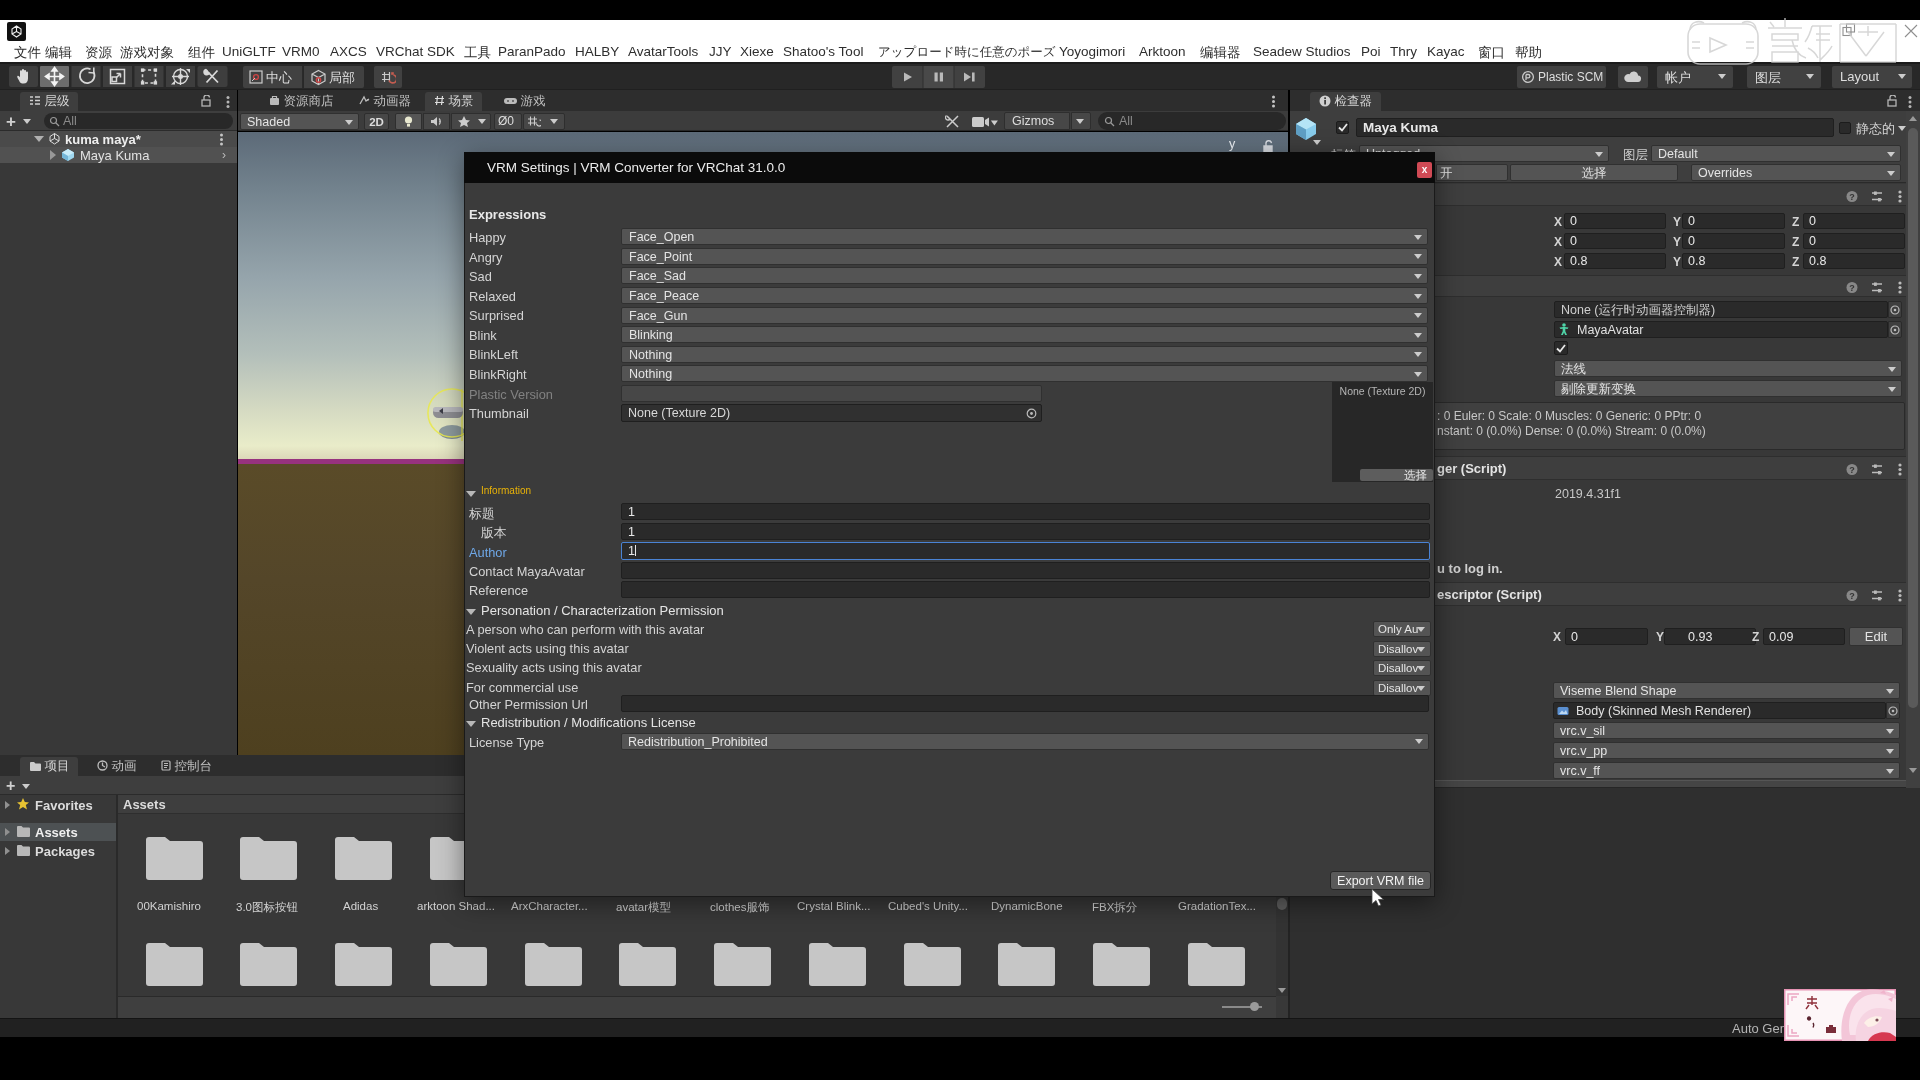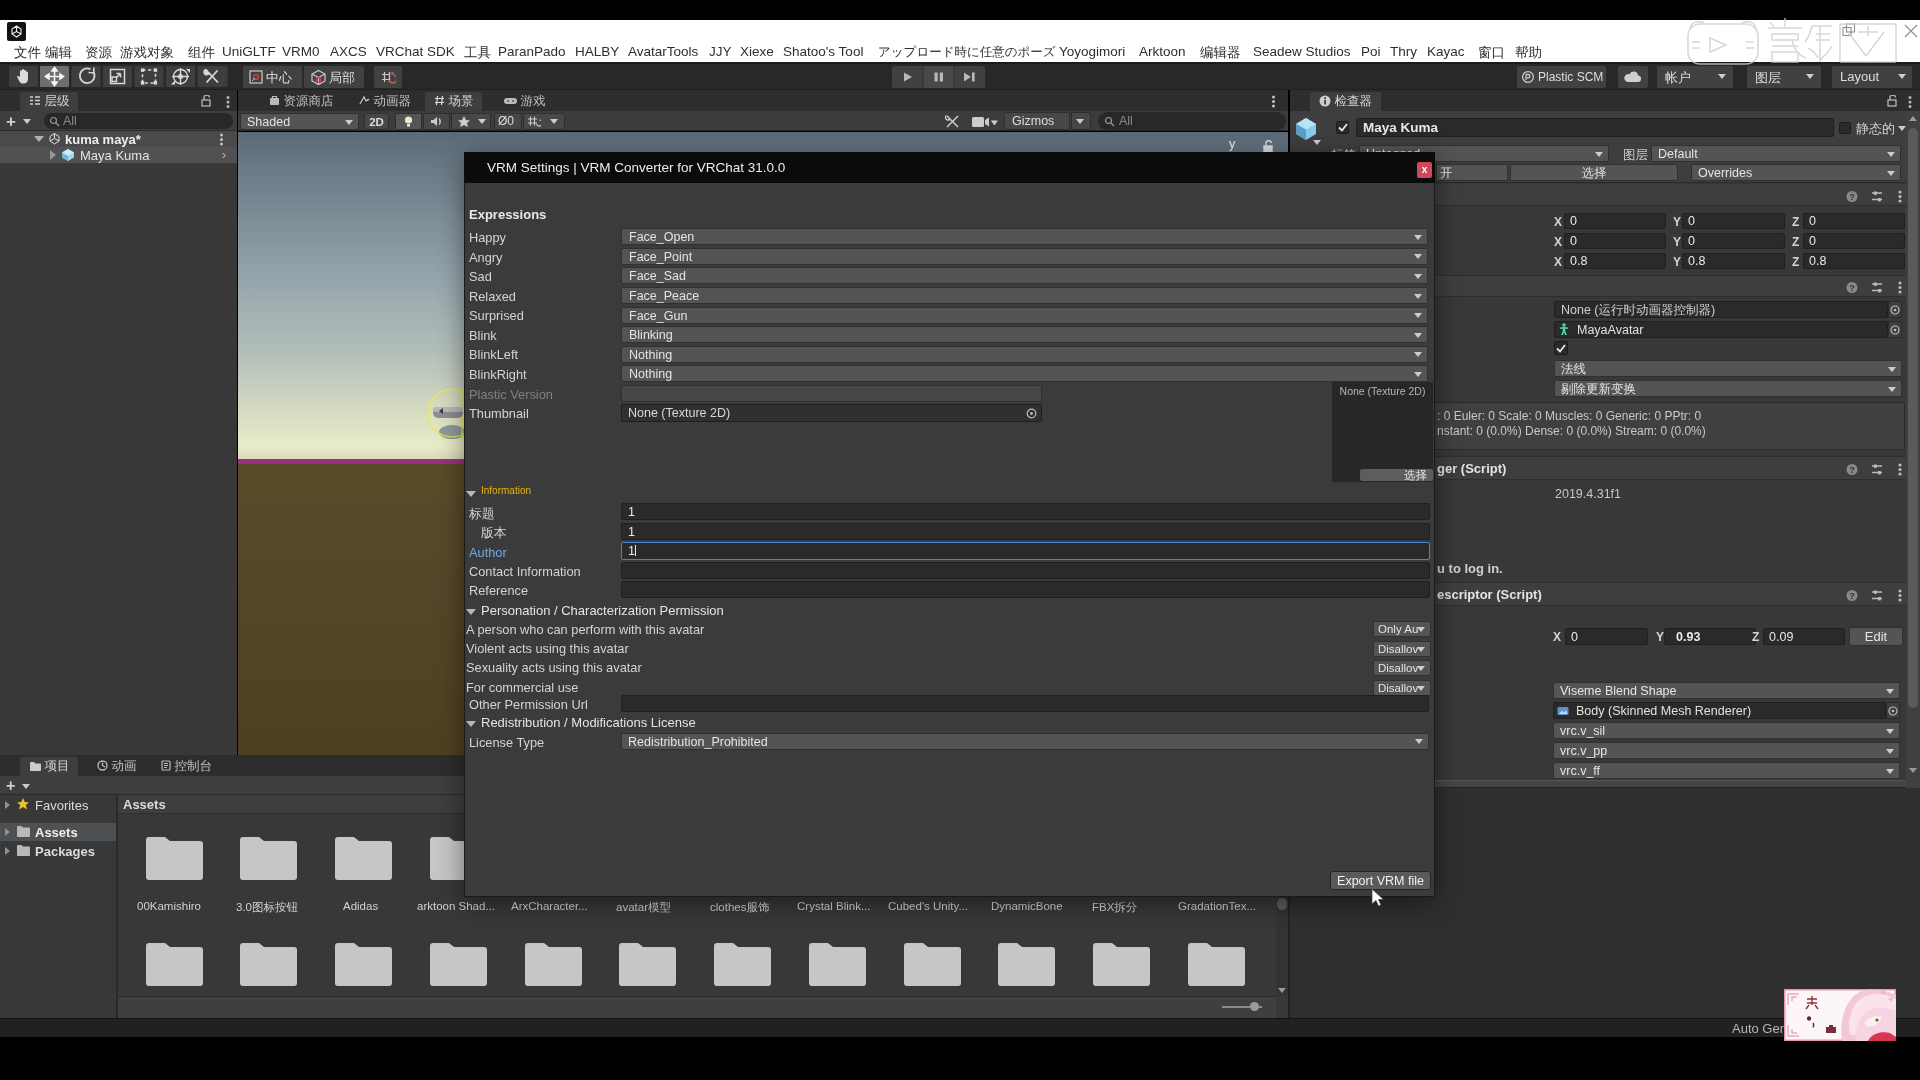--- a/index.html
+++ b/index.html
@@ -472,21 +472,21 @@
         </g>
         <rect x="29" y="1.5" width="2.8" height="3.4" fill="#bbb"></rect>
         <rect x="33" y="8" width="2.8" height="3.4" fill="#bbb"></rect>
         <g fill="#bbb">
           <circle cx="55" cy="2" r="1.6"></circle>
           <circle cx="55" cy="6.5" r="1.6"></circle>
           <circle cx="55" cy="11" r="1.6"></circle>
         </g>
       </svg>
     <div class="lbl" style="left:1553px;top:630px;font-weight:bold;font-size:12px">X</div><div class="tfield" style="left:1565px;top:628px;width:83px;height:17px;line-height:16px;padding-left:5px">0</div>
-    <div class="lbl" style="left:1656px;top:630px;font-weight:bold;font-size:12px">Y</div><div class="tfield" style="left:1664px;top:628px;width:92px;height:17px;line-height:16px;padding-left:11px;font-weight:bold">0.93</div>
+    <div class="lbl" style="left:1656px;top:630px;font-weight:bold;font-size:12px">Y</div><div class="tfield" style="left:1664px;top:628px;width:92px;height:17px;line-height:16px;padding-left:23px;font-weight:normal">0.93</div>
     <div class="lbl" style="left:1752px;top:630px;font-weight:bold;font-size:12px">Z</div><div class="tfield" style="left:1763px;top:628px;width:82px;height:17px;line-height:16px;padding-left:5px">0.09</div>
     <div class="ddown" style="left:1849px;top:627px;width:54px;height:19px;line-height:18px;text-align:center;font-size:13px">Edit</div>
     <div class="ddown" style="left:1553px;top:682px;width:347px;height:17px;line-height:16px;padding-left:6px">Viseme Blend Shape<span class="ar"></span></div>
     <div class="tfield" style="left:1553px;top:702px;width:333px;height:17px;line-height:16px;padding-left:22px;color:#e0e0e0">Body (Skinned Mesh Renderer)</div>
     <svg class="abs" style="left:1557px;top:705px" width="12" height="12" viewBox="0 0 12 12">
         <rect x="0.5" y="2" width="11" height="8" rx="1.5" fill="#5a8fd0"></rect>
         <path d="M2 9 L5 5.5 L7 7.5 L9 5 L10.5 9Z" fill="#bcd8f2"></path>
       </svg>
     <div class="abs" style="left:1886px;top:702px;width:14px;height:17px;background:#3f3f3f;border:1px solid #2a2a2a;border-radius:0 2px 2px 0"></div>
     <svg class="abs" style="left:1888px;top:706px" width="10" height="10" viewBox="0 0 10 10">
@@ -521,21 +521,21 @@
           <path d="M3 3.5 h4 M3 5.5 h4 M3 7.5 h3" stroke="#bbb" stroke-width="1"></path>
         </svg> 控制台</div>
     <div class="abs" style="left:0;top:776px;width:1288px;height:19px;background:#3e3e3e;border-bottom:1px solid #2b2b2b"></div>
     <div class="abs" style="left:6px;top:777px;font-size:16px;color:#cfcfcf;font-weight:bold">+</div>
     <div class="abs" style="left:22px;top:784px;width:0;height:0;border-left:4px solid transparent;border-right:4px solid transparent;border-top:5px solid #ccc"></div>
 
     <div class="abs" style="left:5px;top:801px;width:0;height:0;border-top:4px solid transparent;border-bottom:4px solid transparent;border-left:5px solid #909090"></div>
     <svg class="abs" style="left:16px;top:797px" width="14" height="14" viewBox="0 0 14 14">
         <path d="M7 1 L8.8 5 L13 5.4 L9.8 8 L11 12.5 L7 10 L3 12.5 L4.2 8 L1 5.4 L5.2 5Z" fill="#e8c332"></path>
       </svg>
-    <div class="abs" style="left:35px;top:798px;font-size:13px;font-weight:normal;color:#dcdcdc">Favorites</div>
+    <div class="abs" style="left:35px;top:798px;font-size:13px;font-weight:bold;color:#dcdcdc">Favorites</div>
     <div class="abs" style="left:0;top:823px;width:116px;height:18px;background:#4d5153"></div>
     <div class="abs" style="left:5px;top:828px;width:0;height:0;border-top:4px solid transparent;border-bottom:4px solid transparent;border-left:5px solid #909090"></div>
     <svg class="abs" style="left:16px;top:825px" width="14" height="12" viewBox="0 0 14 12">
         <path d="M1 2 a1 1 0 0 1 1 -1 h3.5 l1.5 1.5 H13 a1 1 0 0 1 1 1 V11 a1 1 0 0 1 -1 1 H2 a1 1 0 0 1 -1 -1Z" fill="#b8b8b8"></path>
       </svg>
     <div class="abs" style="left:35px;top:825px;font-size:13px;font-weight:bold;color:#f0f0f0">Assets</div>
     <div class="abs" style="left:5px;top:847px;width:0;height:0;border-top:4px solid transparent;border-bottom:4px solid transparent;border-left:5px solid #909090"></div>
     <svg class="abs" style="left:16px;top:844px" width="14" height="12" viewBox="0 0 14 12">
         <path d="M1 2 a1 1 0 0 1 1 -1 h3.5 l1.5 1.5 H13 a1 1 0 0 1 1 1 V11 a1 1 0 0 1 -1 1 H2 a1 1 0 0 1 -1 -1Z" fill="#b8b8b8"></path>
       </svg>
@@ -667,21 +667,21 @@
     <div class="abs" style="left:1404px;top:468px;font-size:11.5px;color:#e8e8e8">选择</div>
 
     <div class="abs" style="left:466px;top:491px;width:0;height:0;border-left:5px solid transparent;border-right:5px solid transparent;border-top:6px solid #b8b8b8"></div>
     <div class="abs" style="left:481px;top:485px;font-size:10px;color:#eab308">Information</div>
     <div class="lbl" style="left:469px;top:506px">标题</div>
       <div class="tfield" style="left:621px;top:503px;width:809px;height:17px;line-height:16px;padding-left:6px">1</div>
     <div class="lbl" style="left:481px;top:525px">版本</div>
       <div class="tfield" style="left:621px;top:522.5px;width:809px;height:17px;line-height:16px;padding-left:6px">1</div>
     <div class="lbl" style="left:469px;top:545px;color:#6fa8e8">Author</div>
       <div class="tfield" style="left:621px;top:542px;width:809px;height:18px;line-height:17px;padding-left:6px;border:1px solid #4a83d4">1<span style="display:inline-block;width:1px;height:11px;background:#e8e8e8;vertical-align:-1px"></span></div>
-    <div class="lbl" style="left:469px;top:564px">Contact Information</div>
+    <div class="lbl" style="left:469px;top:564px">Contact MayaAvatar</div>
       <div class="tfield" style="left:621px;top:561.5px;width:809px;height:17px"></div>
     <div class="lbl" style="left:469px;top:583px">Reference</div>
       <div class="tfield" style="left:621px;top:581px;width:809px;height:17px"></div>
 
     <div class="abs" style="left:466px;top:609px;width:0;height:0;border-left:5px solid transparent;border-right:5px solid transparent;border-top:6px solid #b8b8b8"></div>
     <div class="abs" style="left:481px;top:603px;font-size:13px;color:#e4e4e4">Personation / Characterization Permission</div>
     <div class="lbl" style="left:466px;top:622px">A person who can perform with this avatar</div>
     <div class="ddown" style="left:1373px;top:621px;width:58px;height:16px;line-height:15px;padding-left:4px;font-size:11.5px">Only Au<span class="ar"></span></div>
     <div class="lbl" style="left:466px;top:641px">Violent acts using this avatar</div>
     <div class="ddown" style="left:1373px;top:640.5px;width:58px;height:16px;line-height:15px;padding-left:4px;font-size:11.5px">Disallov<span class="ar"></span></div>

